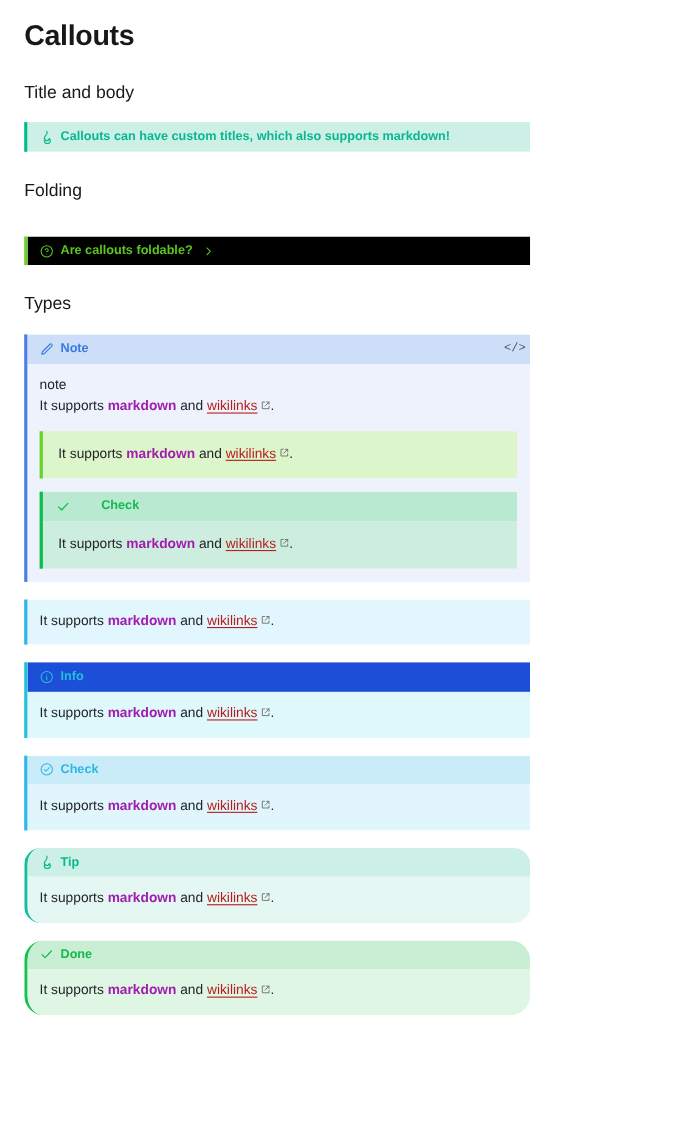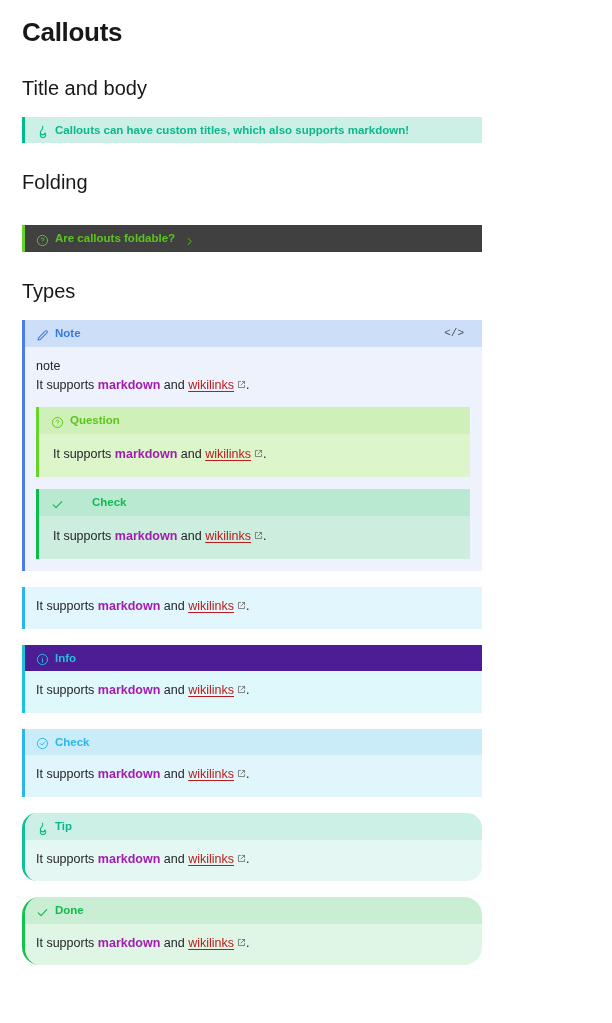--- a/index.html
+++ b/index.html
@@ -23,40 +23,40 @@
   
   .h1 {
     font-size: 26px;
     font-weight: bold;
     letter-spacing: -0.3px;
     margin: 16px 0 0 0;
     line-height: 1.25;
     color: #17181a;
   }
   .h2 {
-    font-size: 20px;
+    font-size: 16px;
     font-weight: normal;
     margin: 26px 0 0 0;
     line-height: 1.3;
     color: #17181a;
   }
 
   
   .callout {
     margin-top: 16px;
     border-left-width: 3px;
     border-left-style: solid;
     overflow: hidden;
     position: relative;
   }
   .callout-title {
     display: flex;
-    align-items: flex-end;
+    align-items: center;
     gap: 6px;
-    padding: 5px 16px 5px 11px;
+    padding: 5px 2px 5px 11px;
     font-size: 11.5px;
     font-weight: bold;
     line-height: 1.45;
   }
   .callout-title .ttl-text { white-space: nowrap; }
   .callout-icon {
     display: inline-flex;
     align-items: center;
     justify-content: center;
     width: 13px;
@@ -133,21 +133,21 @@
         </svg>
       </span>
       <span class="ttl-text">Callouts can have custom titles, which also supports markdown!</span>
     </div>
 
   </div>
 
   <h2 class="h2">Folding</h2>
 
   <div class="callout titleonly" style="margin-top: 30px; border-left-color: rgb(104, 212, 42);">
-    <div class="callout-title" style="background: #404040; color: rgb(91, 197, 30);">
+    <div class="callout-title" style="background: #000000; color: rgb(91, 197, 30);">
       <span class="callout-icon">
         <svg viewBox="0 0 16 16" fill="none" stroke="currentColor" stroke-width="1.2" stroke-linecap="round" stroke-linejoin="round">
           <circle cx="8" cy="8" r="6.3"></circle>
           <path d="M6.3 6.2a1.75 1.75 0 0 1 3.4.6c0 1.2-1.7 1.7-1.7 1.7"></path>
           <circle cx="8" cy="11.2" r="0.55" fill="currentColor" stroke="none"></circle>
         </svg>
       </span>
       <span class="ttl-text">Are callouts foldable?</span>
       <span class="fold-chevron">
         <svg viewBox="0 0 16 16" width="11" height="11" fill="none" stroke="currentColor" stroke-width="1.4" stroke-linecap="round" stroke-linejoin="round">
@@ -174,30 +174,20 @@
       <p>note</p>
       <p>
         <span>It supports </span><strong>markdown</strong><span> and </span><a class="wikilink">wikilinks</a><span class="ext-icon"><svg viewBox="0 0 16 16" fill="none" stroke="#6f6f6f" stroke-width="1.5" stroke-linecap="round" stroke-linejoin="round">
               <path d="M6.2 2.6H2.6v10.8h10.8V9.8"></path>
               <path d="M9.4 2.6h4v4"></path>
               <path d="M7 9 13.4 2.6"></path>
             </svg></span><span>.</span>
       </p>
 
       <div class="callout nested" style="border-left-color: rgb(104, 212, 42);">
-        <div class="callout-title" style="background: rgb(207, 240, 184); color: rgb(91, 197, 30);">
-          <span class="callout-icon">
-            <svg viewBox="0 0 16 16" fill="none" stroke="currentColor" stroke-width="1.2" stroke-linecap="round" stroke-linejoin="round">
-              <circle cx="8" cy="8" r="6.3"></circle>
-              <path d="M6.3 6.2a1.75 1.75 0 0 1 3.4.6c0 1.2-1.7 1.7-1.7 1.7"></path>
-              <circle cx="8" cy="11.2" r="0.55" fill="currentColor" stroke="none"></circle>
-            </svg>
-          </span>
-          <span class="ttl-text">Question</span>
-        </div>
         <div class="callout-body" style="background: rgb(221, 245, 203);">
           <p>
             <span>It supports </span><strong>markdown</strong><span> and </span><a class="wikilink">wikilinks</a><span class="ext-icon"><svg viewBox="0 0 16 16" fill="none" stroke="#6f6f6f" stroke-width="1.5" stroke-linecap="round" stroke-linejoin="round">
                   <path d="M6.2 2.6H2.6v10.8h10.8V9.8"></path>
                   <path d="M9.4 2.6h4v4"></path>
                   <path d="M7 9 13.4 2.6"></path>
                 </svg></span><span>.</span>
           </p>
         </div>
       </div>
@@ -230,21 +220,21 @@
         <span>It supports </span><strong>markdown</strong><span> and </span><a class="wikilink">wikilinks</a><span class="ext-icon"><svg viewBox="0 0 16 16" fill="none" stroke="#6f6f6f" stroke-width="1.5" stroke-linecap="round" stroke-linejoin="round">
               <path d="M6.2 2.6H2.6v10.8h10.8V9.8"></path>
               <path d="M9.4 2.6h4v4"></path>
               <path d="M7 9 13.4 2.6"></path>
             </svg></span><span>.</span>
       </p>
     </div>
   </div>
 
   <div class="callout" style="border-left-color: rgb(30, 195, 219);">
-    <div class="callout-title" style="background: #4c1d95; color: rgb(34, 193, 218);">
+    <div class="callout-title" style="background: #1d4ed8; color: rgb(34, 193, 218);">
       <span class="callout-icon">
         <svg viewBox="0 0 16 16" fill="none" stroke="currentColor" stroke-width="1.2" stroke-linecap="round" stroke-linejoin="round">
           <circle cx="8" cy="8" r="6.3"></circle>
           <path d="M8 7.3v4.1"></path>
           <circle cx="8" cy="5" r="0.6" fill="currentColor" stroke="none"></circle>
         </svg>
       </span>
       <span class="ttl-text">Info</span>
     </div>
     <div class="callout-body" style="background: rgb(223, 248, 251);">

